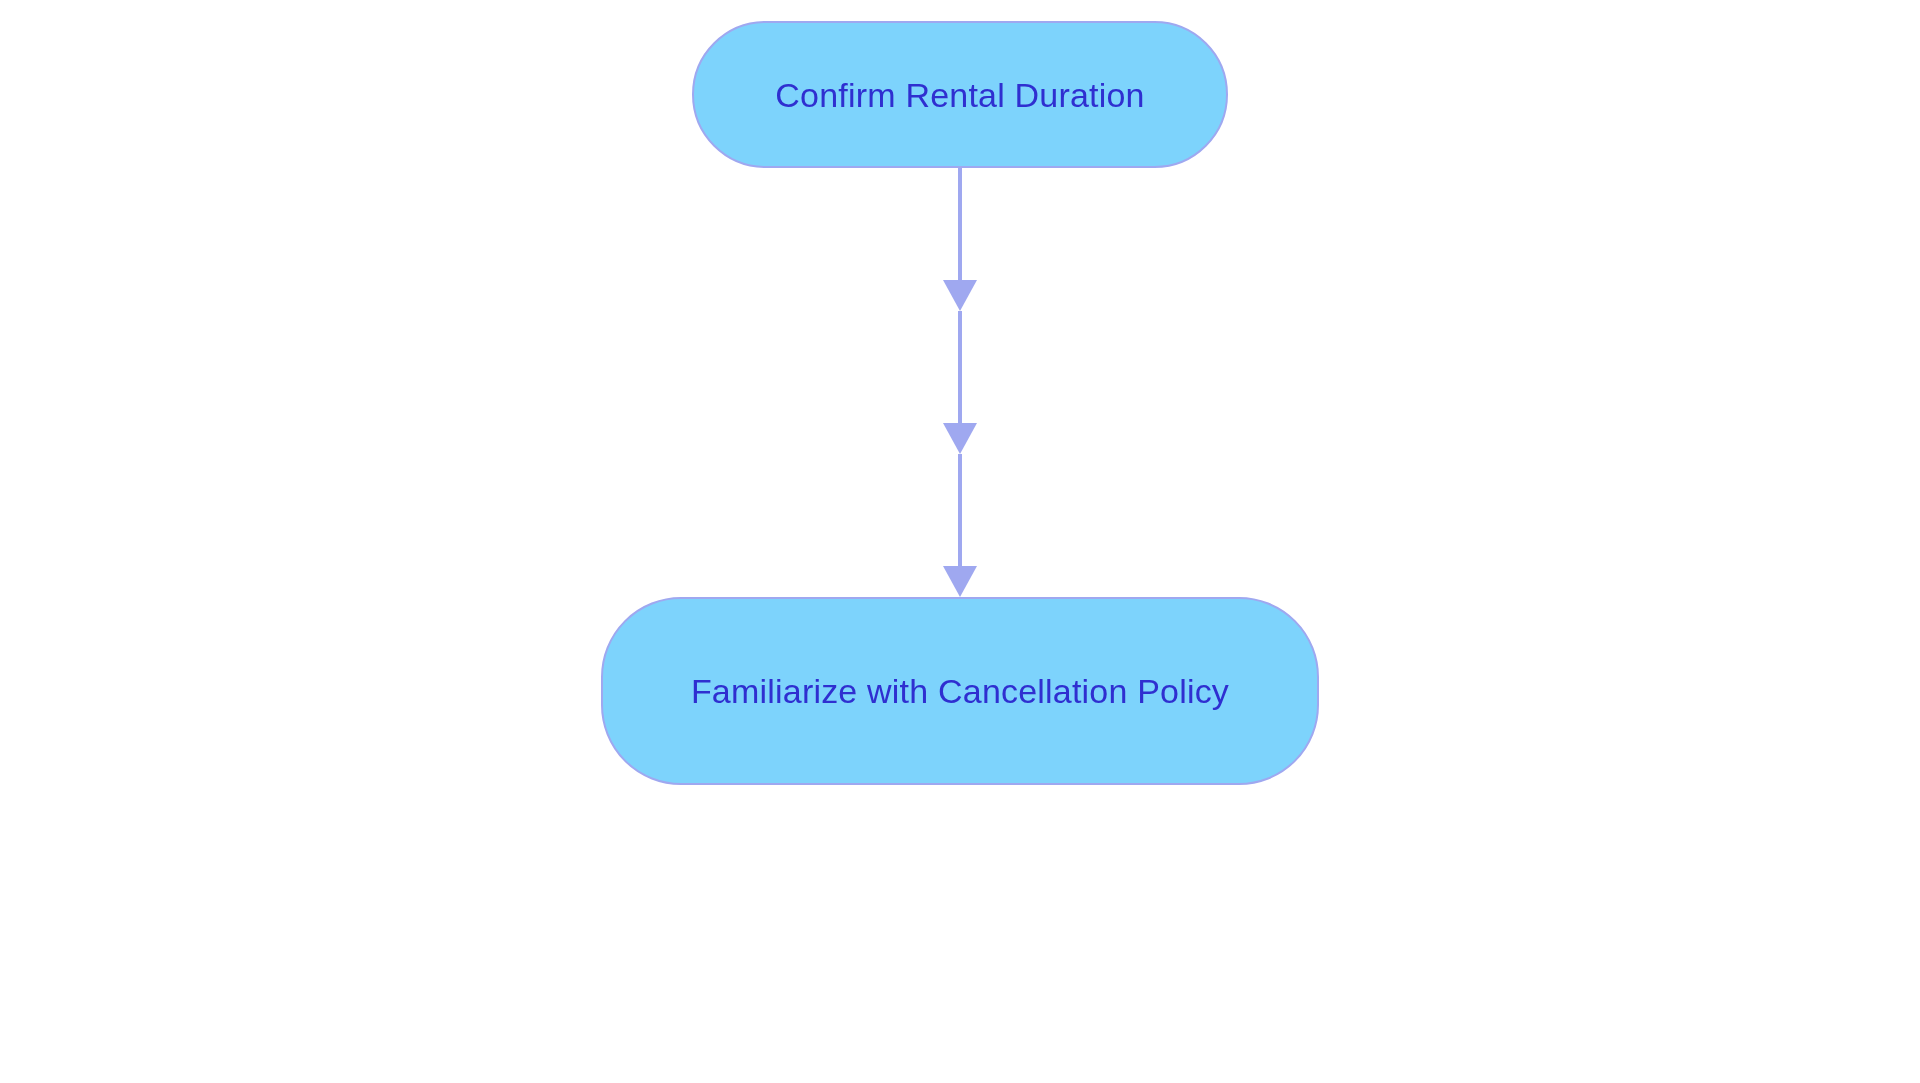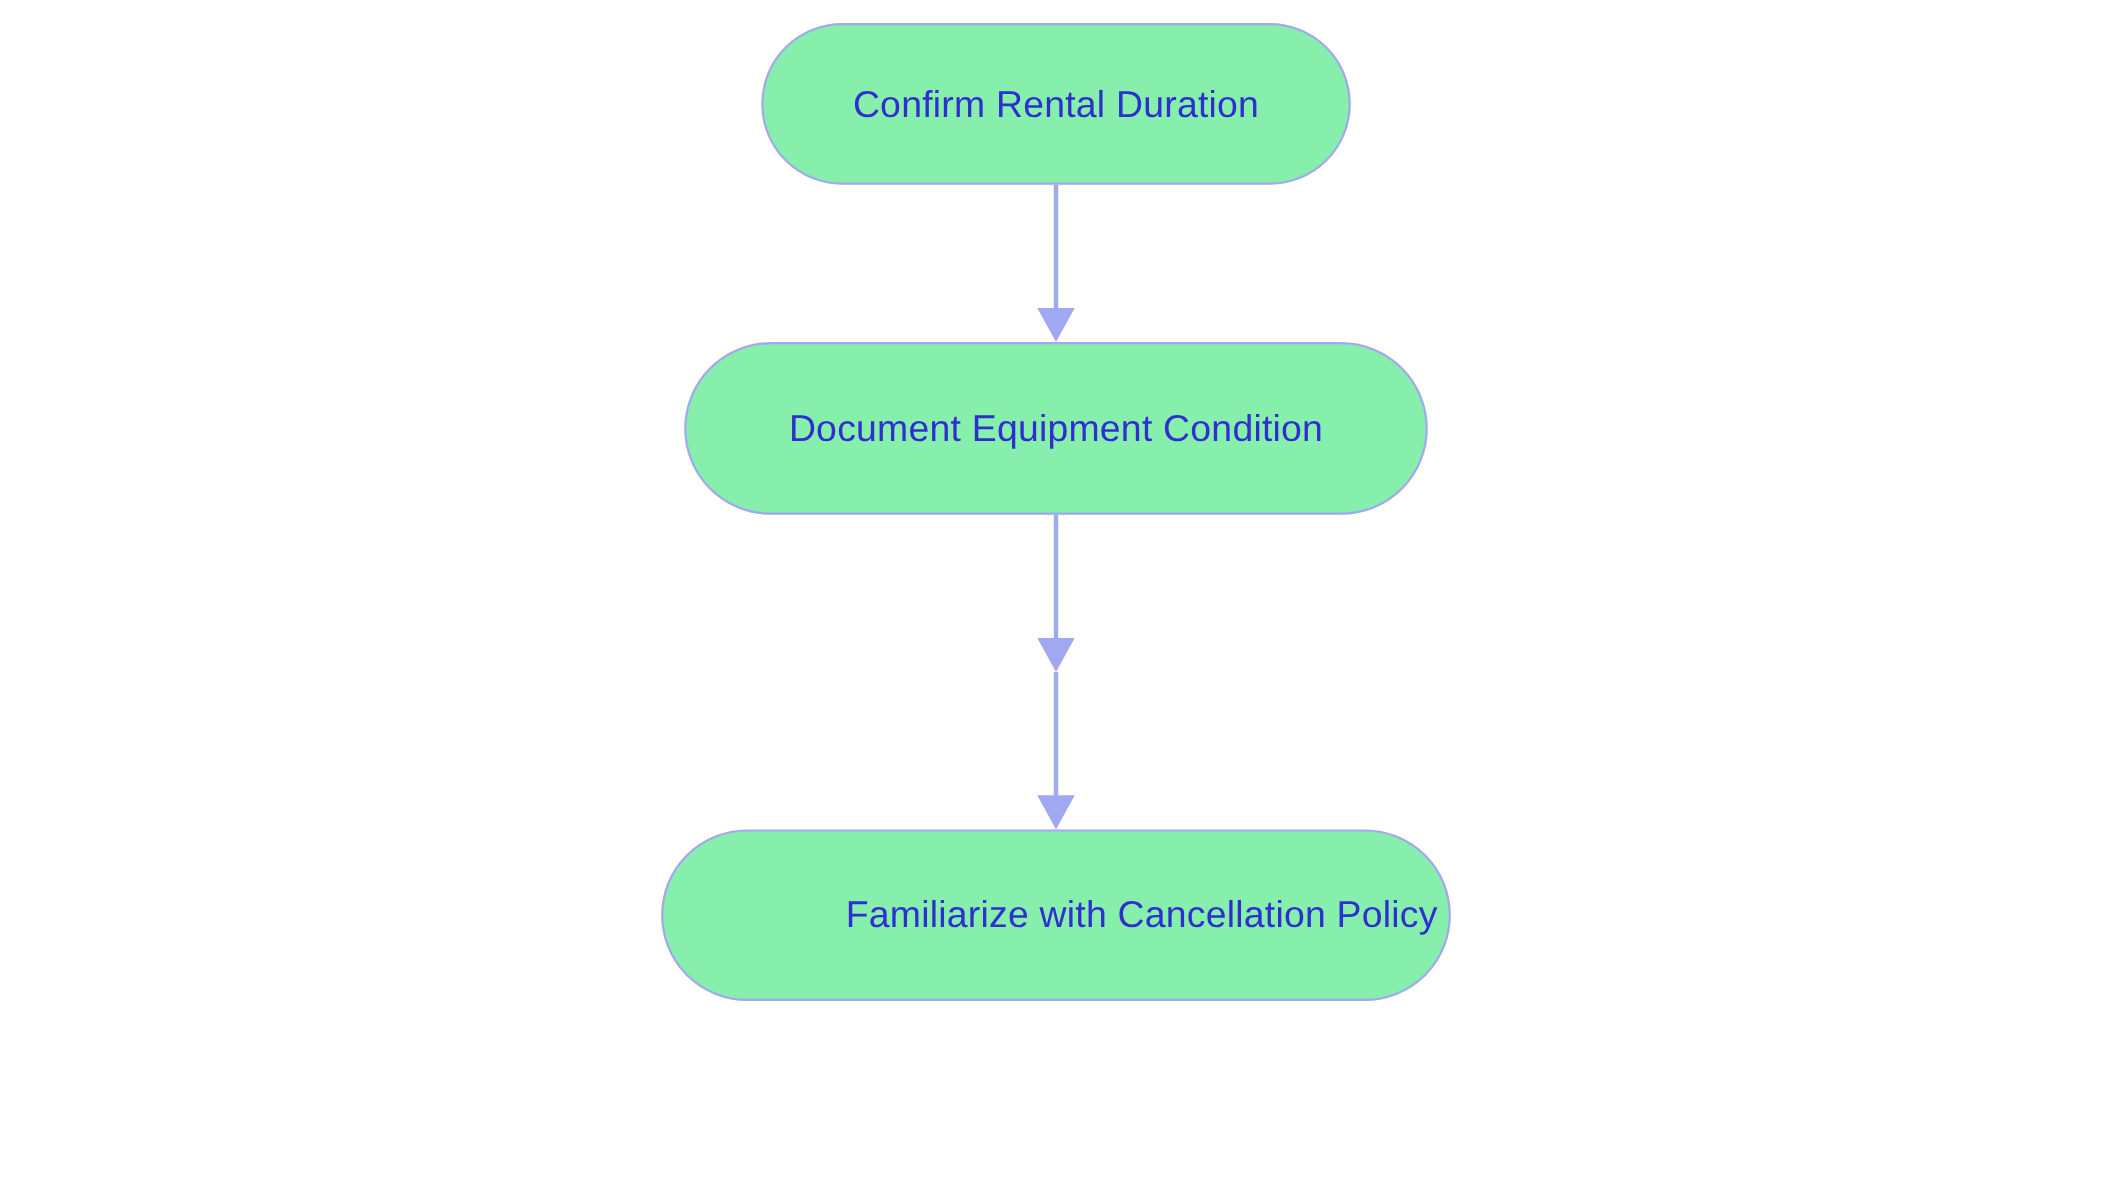--- a/index.html
+++ b/index.html
@@ -22,41 +22,41 @@
     display: flex;
     flex-direction: column;
     align-items: center;
   }
 
   .node {
     box-sizing: border-box;
     display: flex;
     align-items: center;
     justify-content: center;
-    background: #86efac;
+    background: #7dd3fc;
     border: 2px solid #9fa8f0;
     border-radius: 80px;
     color: #2f2fd0;
     font-size: 34px;
     font-weight: 400;
     letter-spacing: 0.2px;
     white-space: nowrap;
     font-family: "Liberation Sans", sans-serif;
   }
 
   .node-label {
     line-height: 1;
     padding: 0 10px;
   }
 
   
   .node-0 { width: 536px; height: 147px; margin-top: 21px; }
   .node-1 { width: 676px; height: 157px; }
   .node-2 { width: 718px; height: 155px; }
-  .node-3 { width: 718px; height: 156px; justify-content: flex-end; }
+  .node-3 { width: 718px; height: 188px; }
 
   .connector {
     width: 60px;
     height: 143px;
     position: relative;
     display: block;
   }
   .connector svg {
     display: block;
     width: 60px;
@@ -73,23 +73,20 @@
     <span class="node-label">Confirm Rental Duration</span>
   </div>
 
   <div class="connector">
     <svg viewBox="0 0 60 143" xmlns="http://www.w3.org/2000/svg" aria-hidden="true">
       <line x1="30" y1="0" x2="30" y2="113" stroke="#9fa8f0" stroke-width="4"></line>
       <polygon points="13,112 47,112 30,143" fill="#9fa8f0"></polygon>
     </svg>
   </div>
 
-  <div class="node node-1">
-    <span class="node-label">Document Equipment Condition</span>
-  </div>
 
   <div class="connector">
     <svg viewBox="0 0 60 143" xmlns="http://www.w3.org/2000/svg" aria-hidden="true">
       <line x1="30" y1="0" x2="30" y2="113" stroke="#9fa8f0" stroke-width="4"></line>
       <polygon points="13,112 47,112 30,143" fill="#9fa8f0"></polygon>
     </svg>
   </div>
 
 
   <div class="connector">

